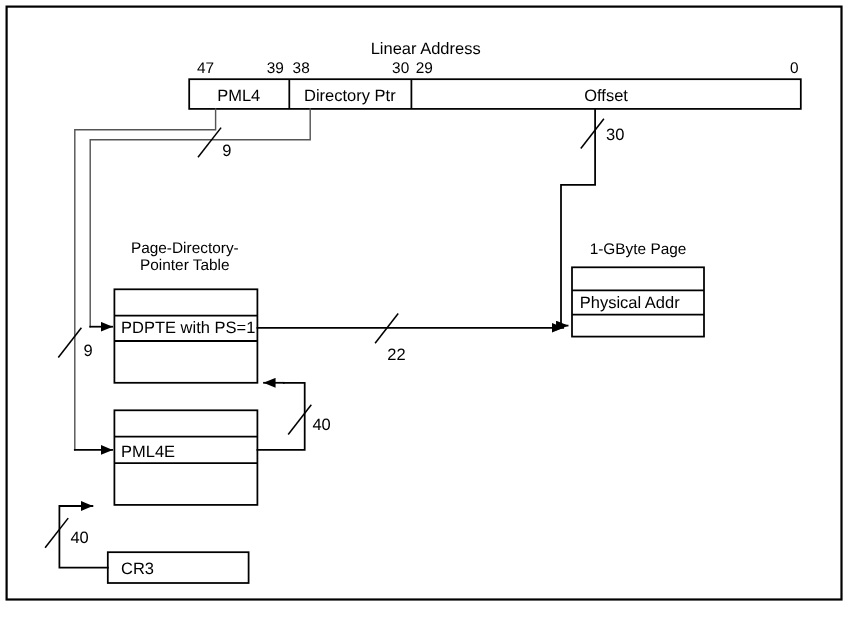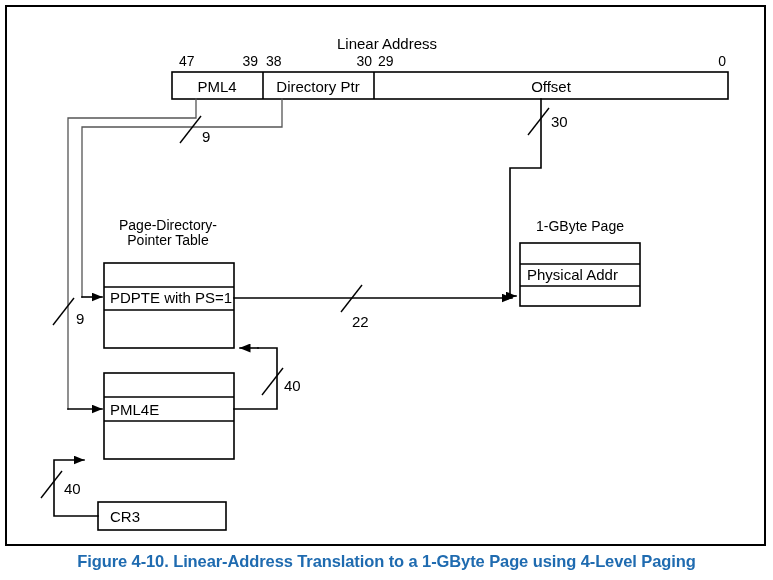--- a/index.html
+++ b/index.html
@@ -167,15 +167,14 @@
     <line class="slash" x1="41" y1="498" x2="62" y2="471"></line>
     <text class="t-label" x="64" y="494" text-anchor="start">40</text>
 
     <text class="t-tablename" x="580" y="231" text-anchor="middle">1-GByte Page</text>
     <rect class="box" x="520" y="243" width="120" height="63"></rect>
     <line class="divider" x1="520" y1="264" x2="640" y2="264"></line>
     <line class="divider" x1="520" y1="286" x2="640" y2="286"></line>
     <text class="t-cell" x="527" y="280" text-anchor="start">Physical Addr</text>
   </svg>
 
-  <div class="caption">Figure 4-10.  Linear-Address Translation to a 1-GByte Page using 4-Level Paging</div>
 
 </div>
 
 </body></html>

